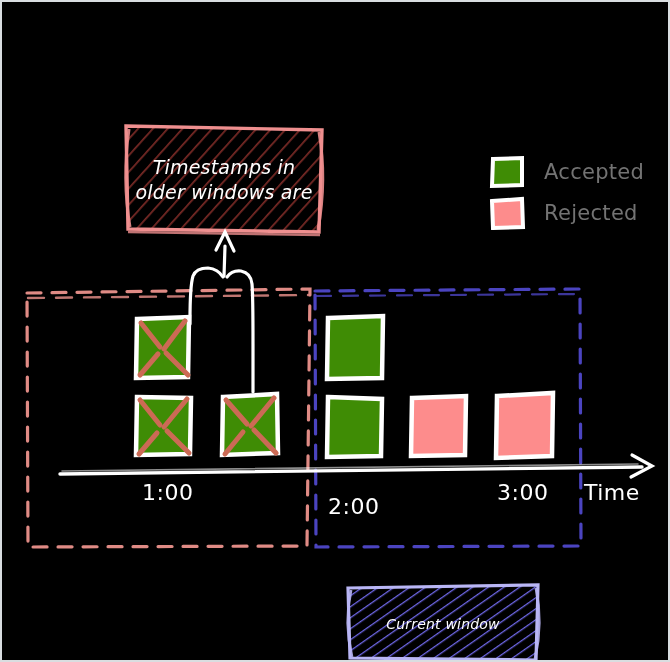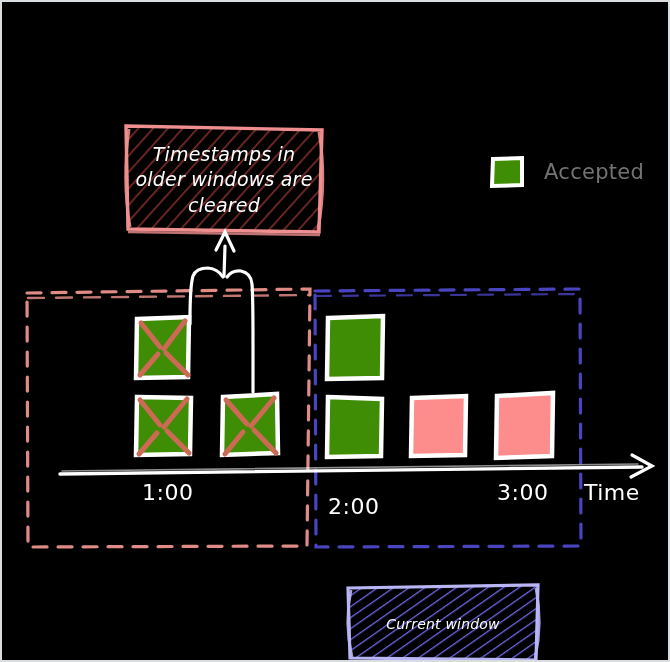--- a/index.html
+++ b/index.html
@@ -241,21 +241,20 @@
           <rect x="0" y="0" width="216" height="122" fill="url(#hatch-red)"></rect>
         </g>
         <path d="M10,7 L206,11 L203,113 L12,110 Z" fill="none" stroke="#ef8f8f" stroke-width="3.4"></path>
         <path d="M13,10 Q6,60 14,108" fill="none" stroke="#ef8f8f" stroke-width="3" opacity="0.9"></path>
         <path d="M203,13 Q211,60 202,111" fill="none" stroke="#ef8f8f" stroke-width="3" opacity="0.9"></path>
         <path d="M12,113 L204,116" fill="none" stroke="#ef8f8f" stroke-width="2.6" opacity="0.8"></path>
       </svg>
       <div class="ctext">
         <div>Timestamps in</div>
         <div>older windows are</div>
-        <div>cleared</div>
       </div>
     </div>
 
     <div class="callout" id="callout-current">
       <svg class="callout-bg" width="208" height="86" viewBox="0 0 208 86">
         <defs>
           <pattern id="hatch-blue" width="9" height="9" patternTransform="rotate(55)" patternUnits="userSpaceOnUse">
             <line x1="0" y1="0" x2="0" y2="9" stroke="#6f68e8" stroke-width="2.6"></line>
           </pattern>
           <clipPath id="clip-blue">
@@ -292,16 +291,24 @@
 
     <div id="legend">
       <div class="legend-row">
         <div class="legend-swatch">
           <svg width="38" height="34" viewBox="0 0 38 34">
             <path d="M4,4 L33,3 L33,30 L3,31 Z" fill="#3f8c05" stroke="#ffffff" stroke-width="4"></path>
           </svg>
         </div>
         <div class="legend-label">Accepted</div>
       </div>
+      <div class="legend-row">
+        <div class="legend-swatch">
+          <svg width="38" height="34" viewBox="0 0 38 34">
+            <path d="M3,5 L33,3 L34,31 L4,32 Z" fill="#fd8c8c" stroke="#ffffff" stroke-width="4"></path>
+          </svg>
+        </div>
+        <div class="legend-label">Rejected</div>
+      </div>
     </div>
 
   </div>
 </div>
 
 </body></html>

